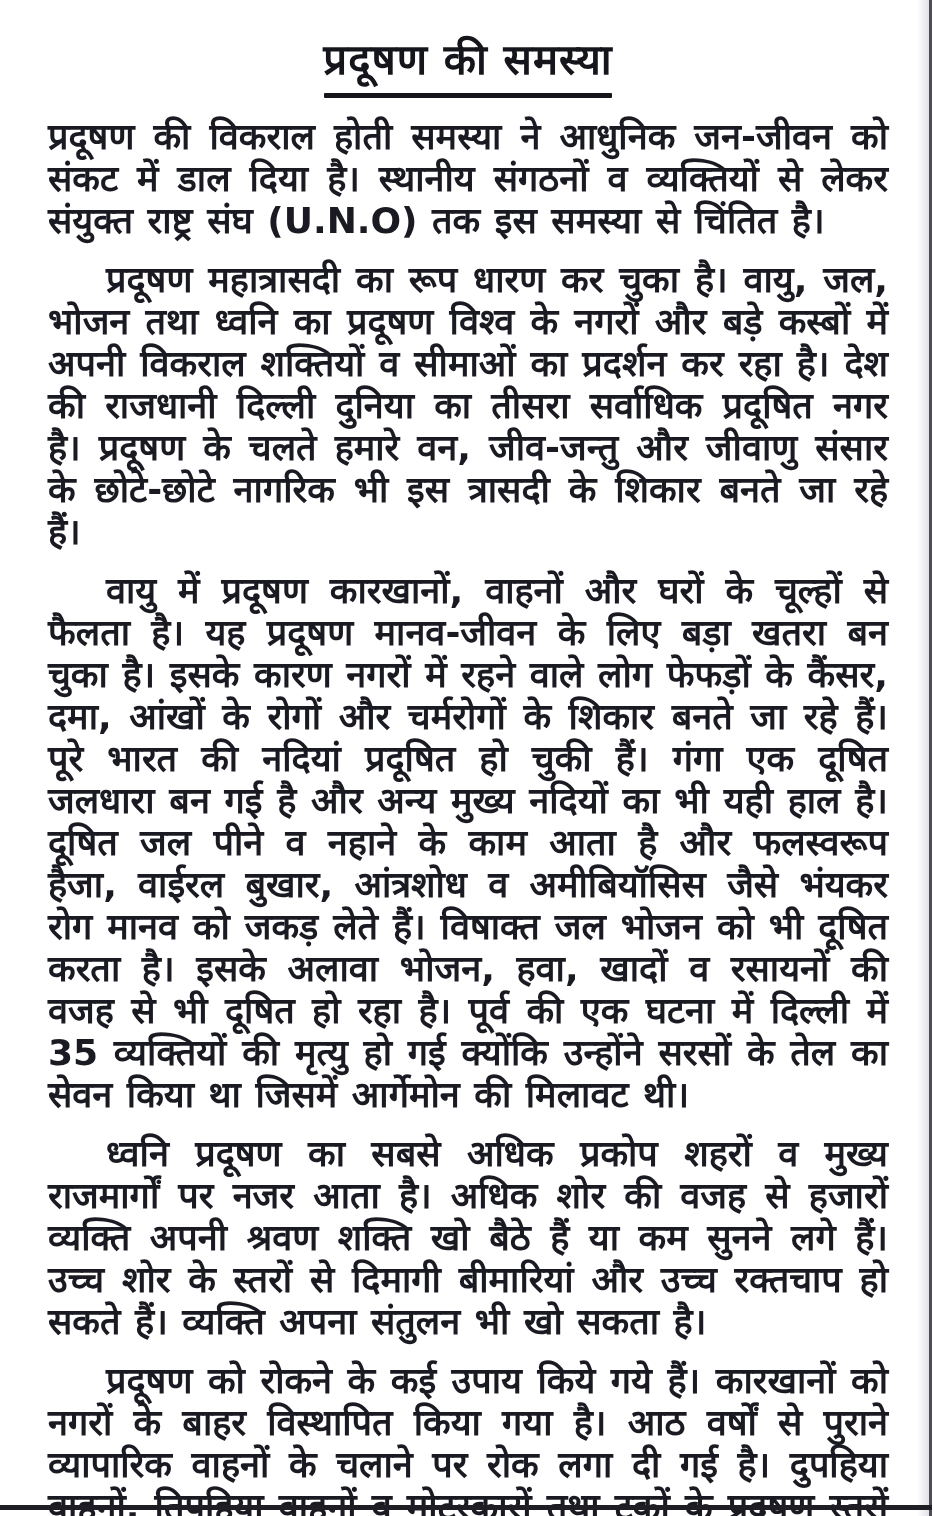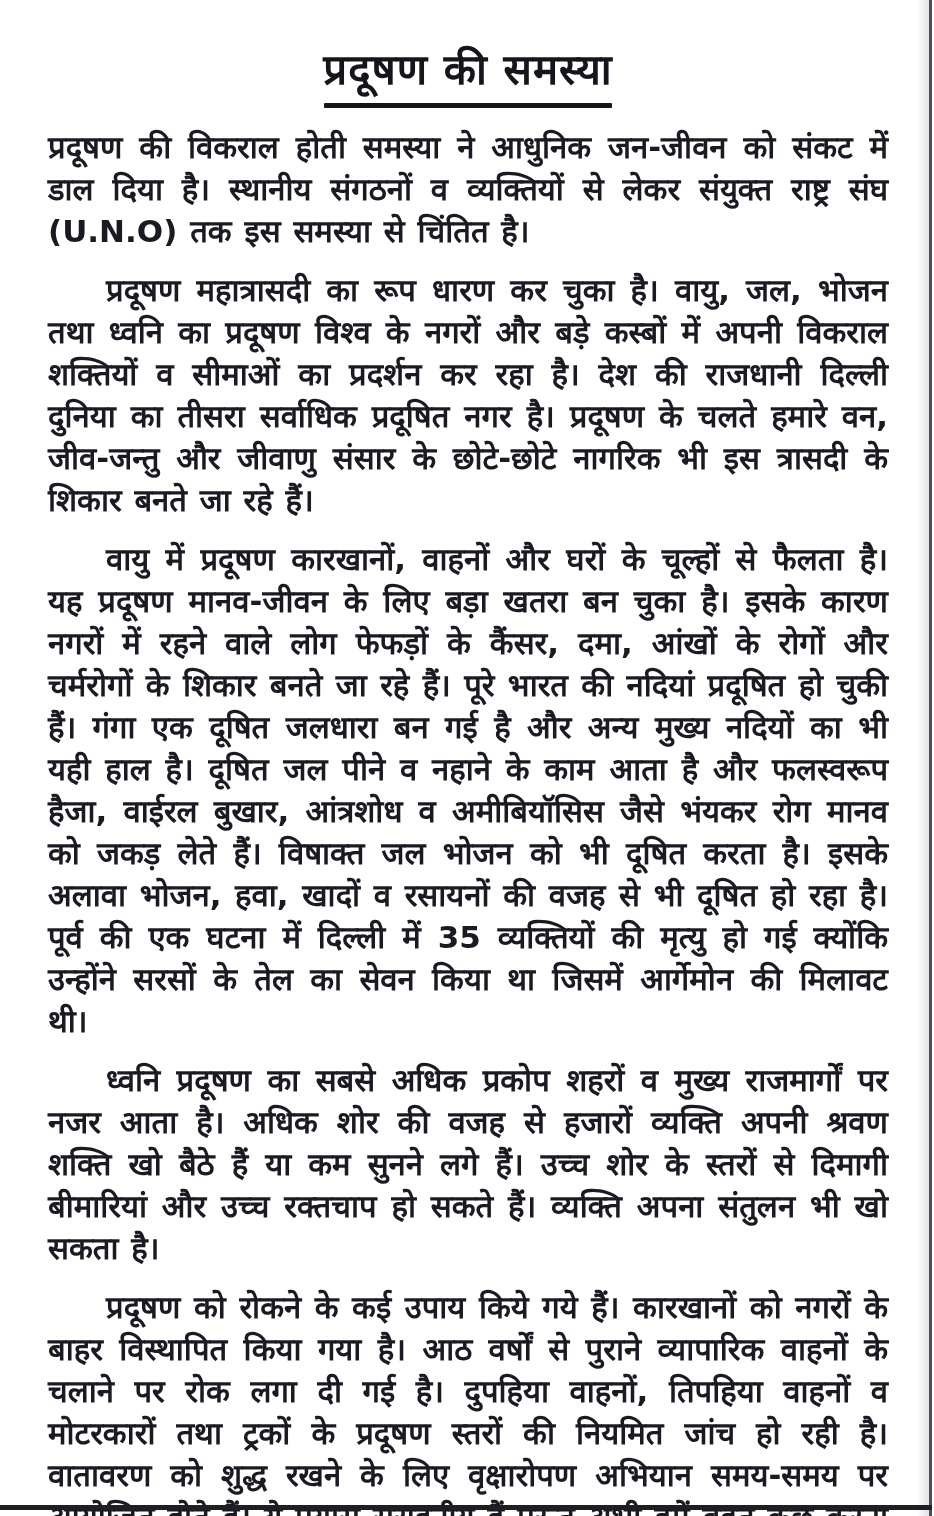--- a/index.html
+++ b/index.html
@@ -13,21 +13,21 @@
     position: relative;
     overflow: hidden;
     font-family: "DejaVu Sans", sans-serif;
   }
   .page {
     position: absolute;
     top: 0;
     left: 0;
     width: 934px;
     height: 1516px;
-    padding: 44px 46px 0 48px;
+    padding: 34px 46px 0 48px;
     box-sizing: border-box;
   }
   .title-wrap {
     text-align: center;
     margin-bottom: 18px;
   }
   .essay-title {
     display: inline-block;
     font-size: 42px;
     font-weight: 700;
@@ -37,21 +37,21 @@
     margin: 0;
   }
   .title-underline {
     width: 288px;
     height: 5px;
     background: #15151c;
     margin: 6px auto 0 auto;
     border-radius: 1px;
   }
   .essay-body p {
-    font-size: 31px;
+    font-size: 36px;
     font-weight: 600;
     color: #1a1a22;
     line-height: 42px;
     text-align: justify;
     margin: 0 0 17px 0;
     word-spacing: 2px;
   }
   .essay-body p.indent {
     text-indent: 58px;
   }

